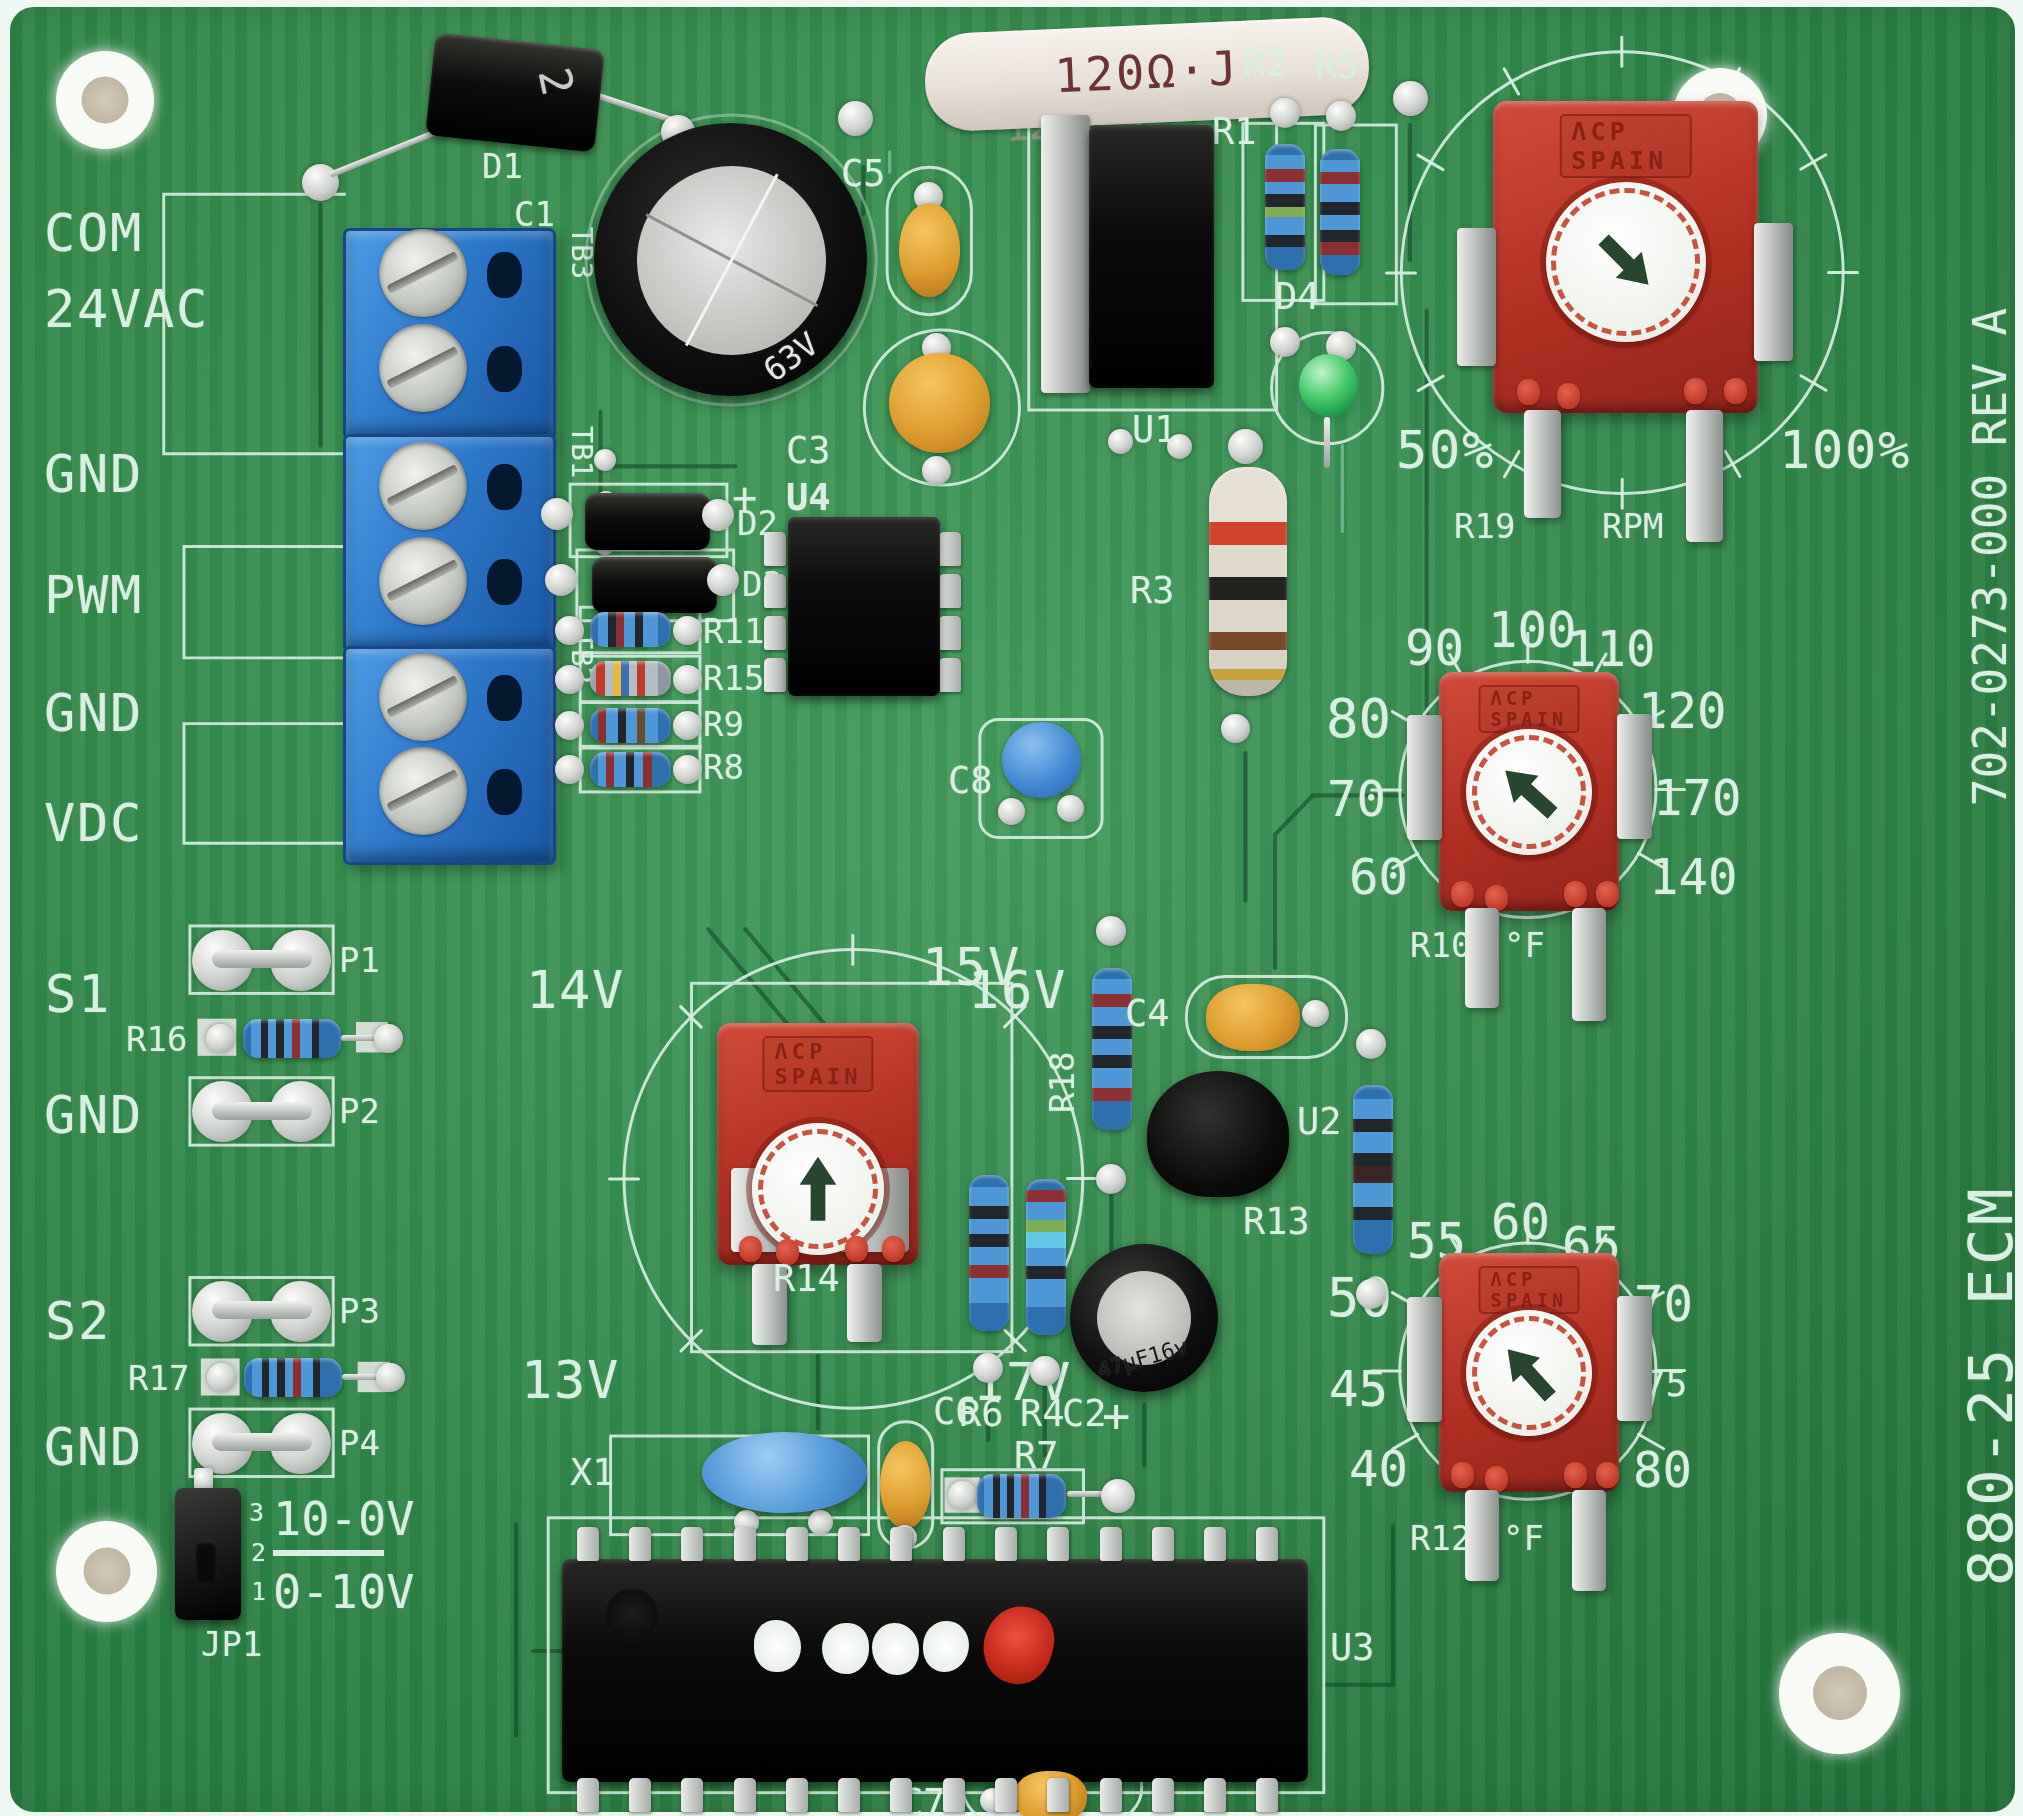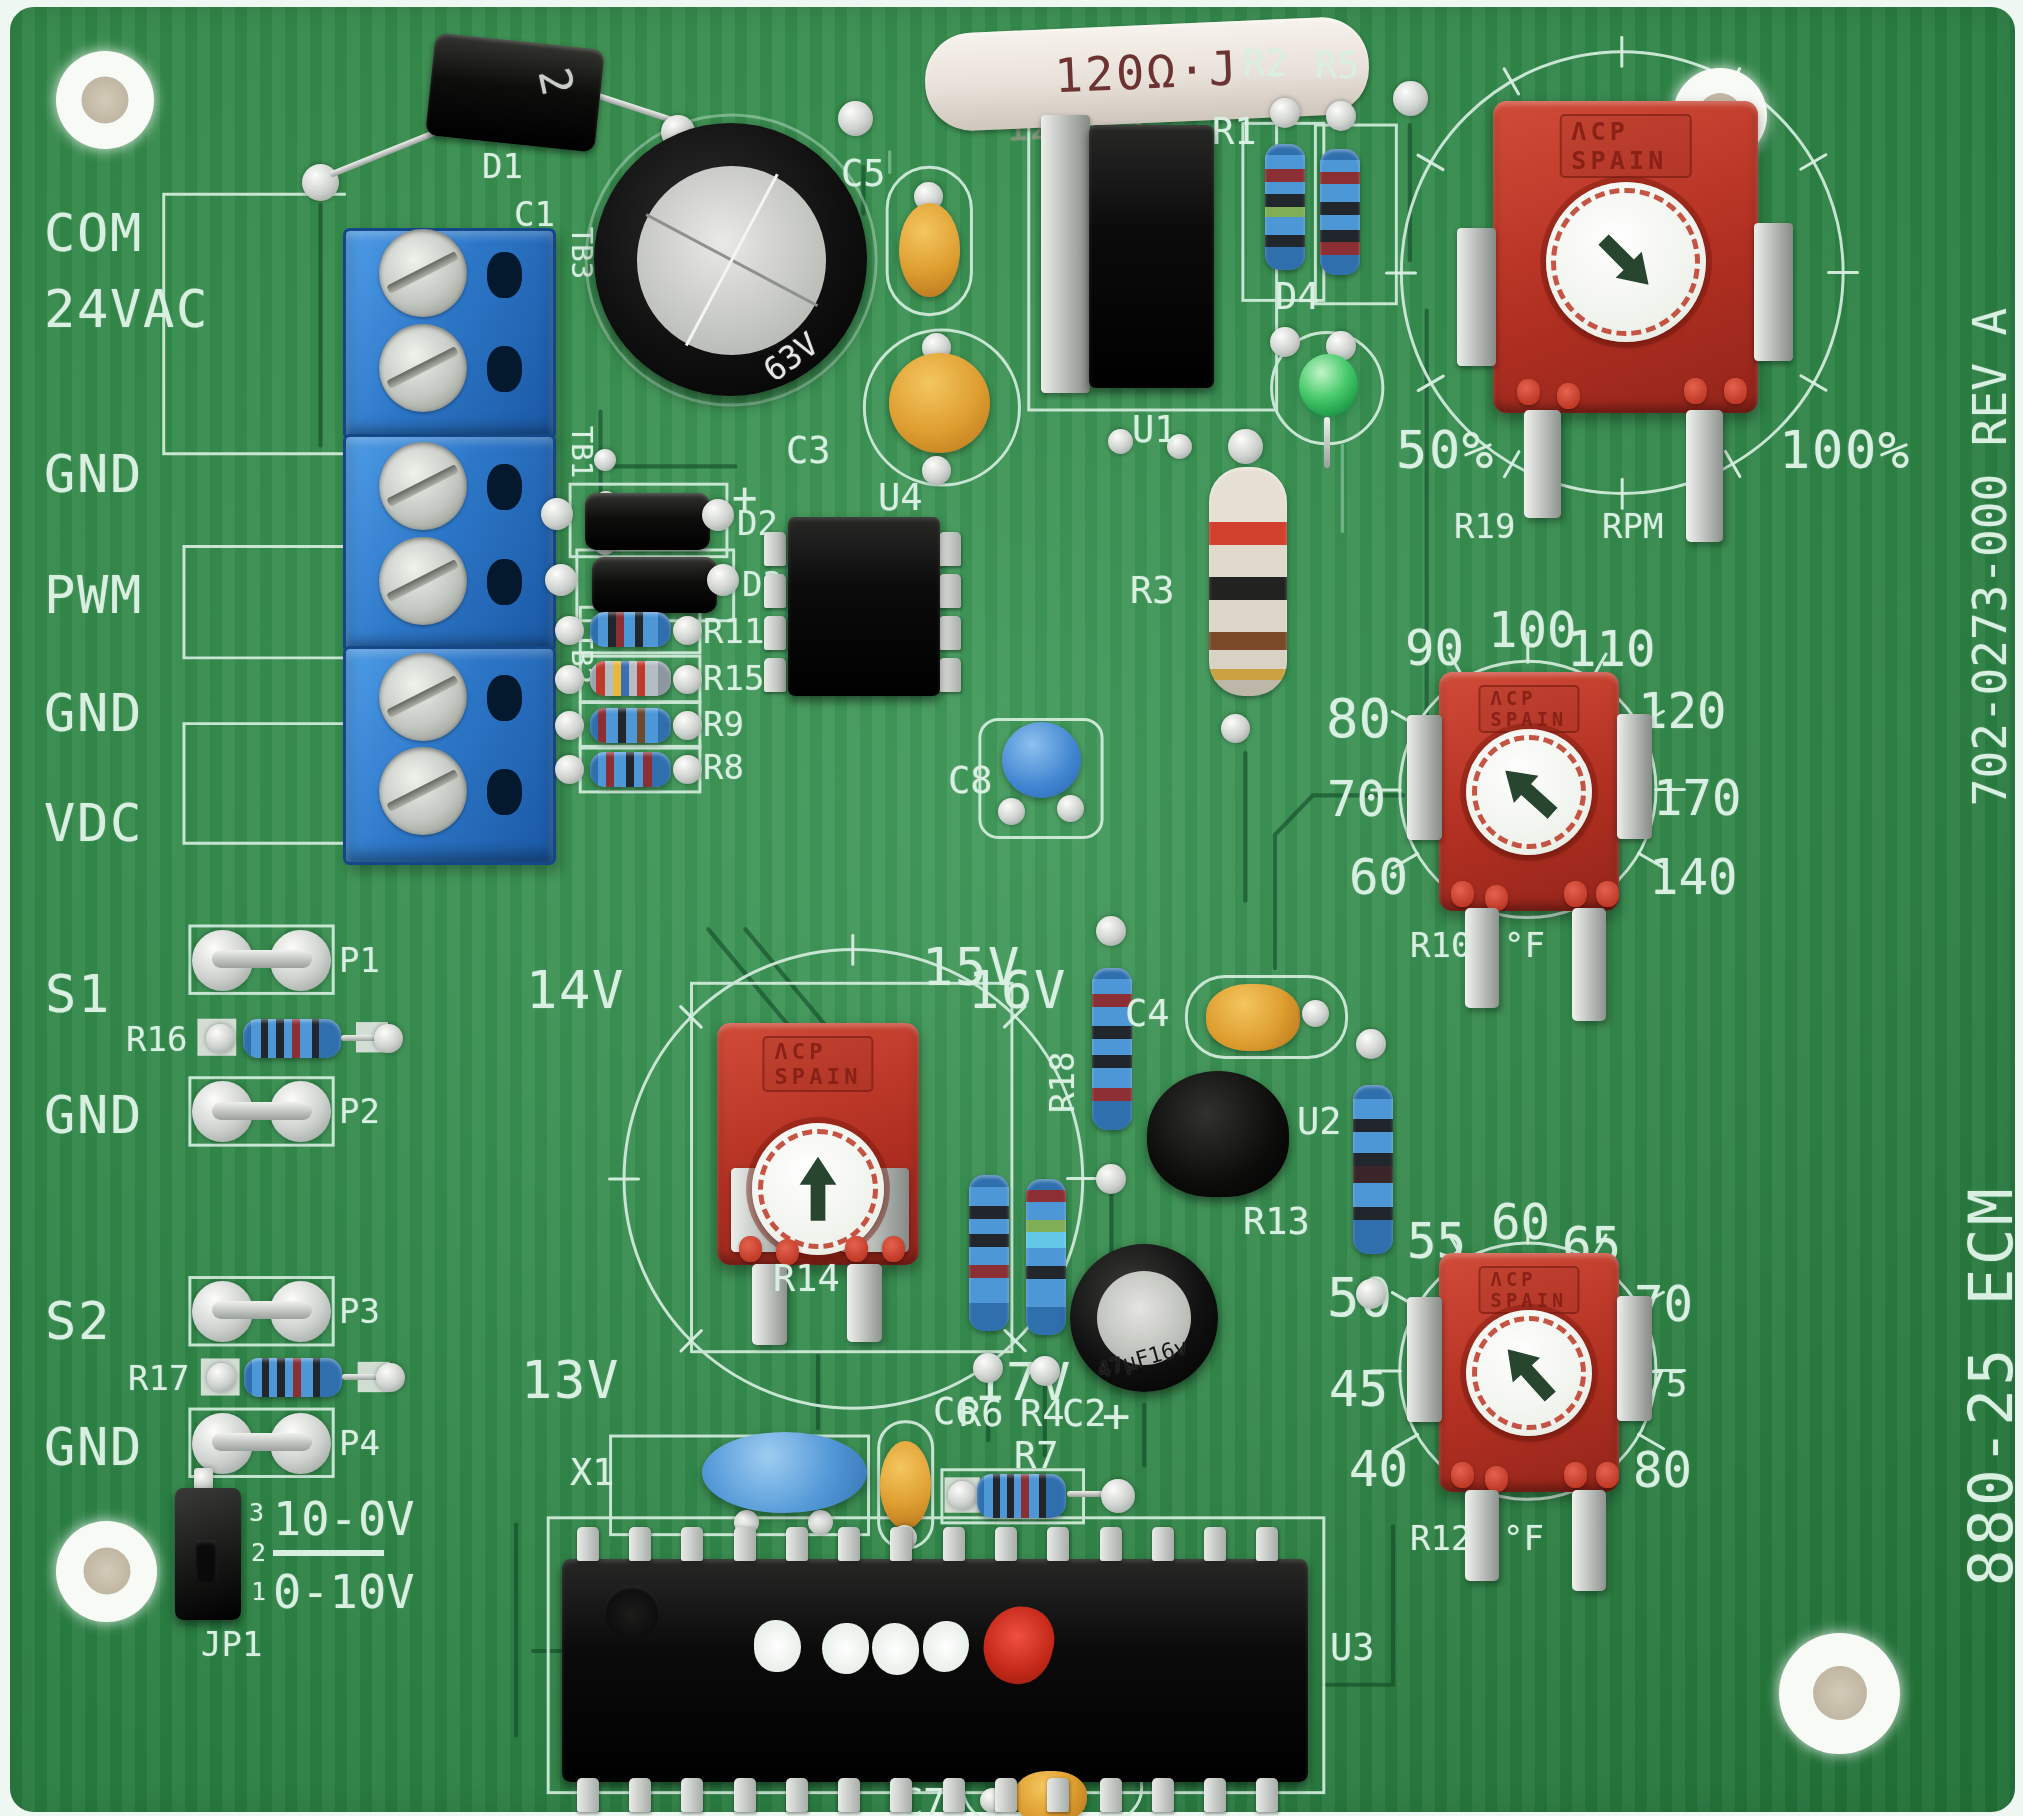--- a/index.html
+++ b/index.html
@@ -282,21 +282,21 @@
   <div class="pad" style="left:531px;top:491px;width:32px;height:32px;"></div>
   <div class="diode" style="left:575px;top:486px;width:125px;height:57px;"></div>
   <div class="pad" style="left:692px;top:492px;width:32px;height:32px;"></div>
   <div class="sk f40" style="left:727px;top:496px;">D2</div>
   <div class="pad" style="left:535px;top:557px;width:32px;height:32px;"></div>
   <div class="diode" style="left:582px;top:550px;width:125px;height:56px;"></div>
   <div class="pad" style="left:697px;top:557px;width:32px;height:32px;"></div>
   <div class="sk f40" style="left:732px;top:557px;">D3</div>
 
   <div class="sk" style="left:722px;top:466px;font-size:42px;">+</div>
-  <div class="sk f44" style="left:868px;top:469px;">U4</div>
+  <div class="sk f44" style="left:776px;top:469px;font-weight:bold;">U4</div>
   <div class="icpin" style="left:754px;top:525px;"></div>
   <div class="icpin" style="left:754px;top:567px;"></div>
   <div class="icpin" style="left:754px;top:609px;"></div>
   <div class="icpin" style="left:754px;top:651px;"></div>
   <div class="icpin" style="left:929px;top:525px;"></div>
   <div class="icpin" style="left:929px;top:567px;"></div>
   <div class="icpin" style="left:929px;top:609px;"></div>
   <div class="icpin" style="left:929px;top:651px;"></div>
   <div class="icbody" style="left:778px;top:510px;width:152px;height:179px;"></div>
 

